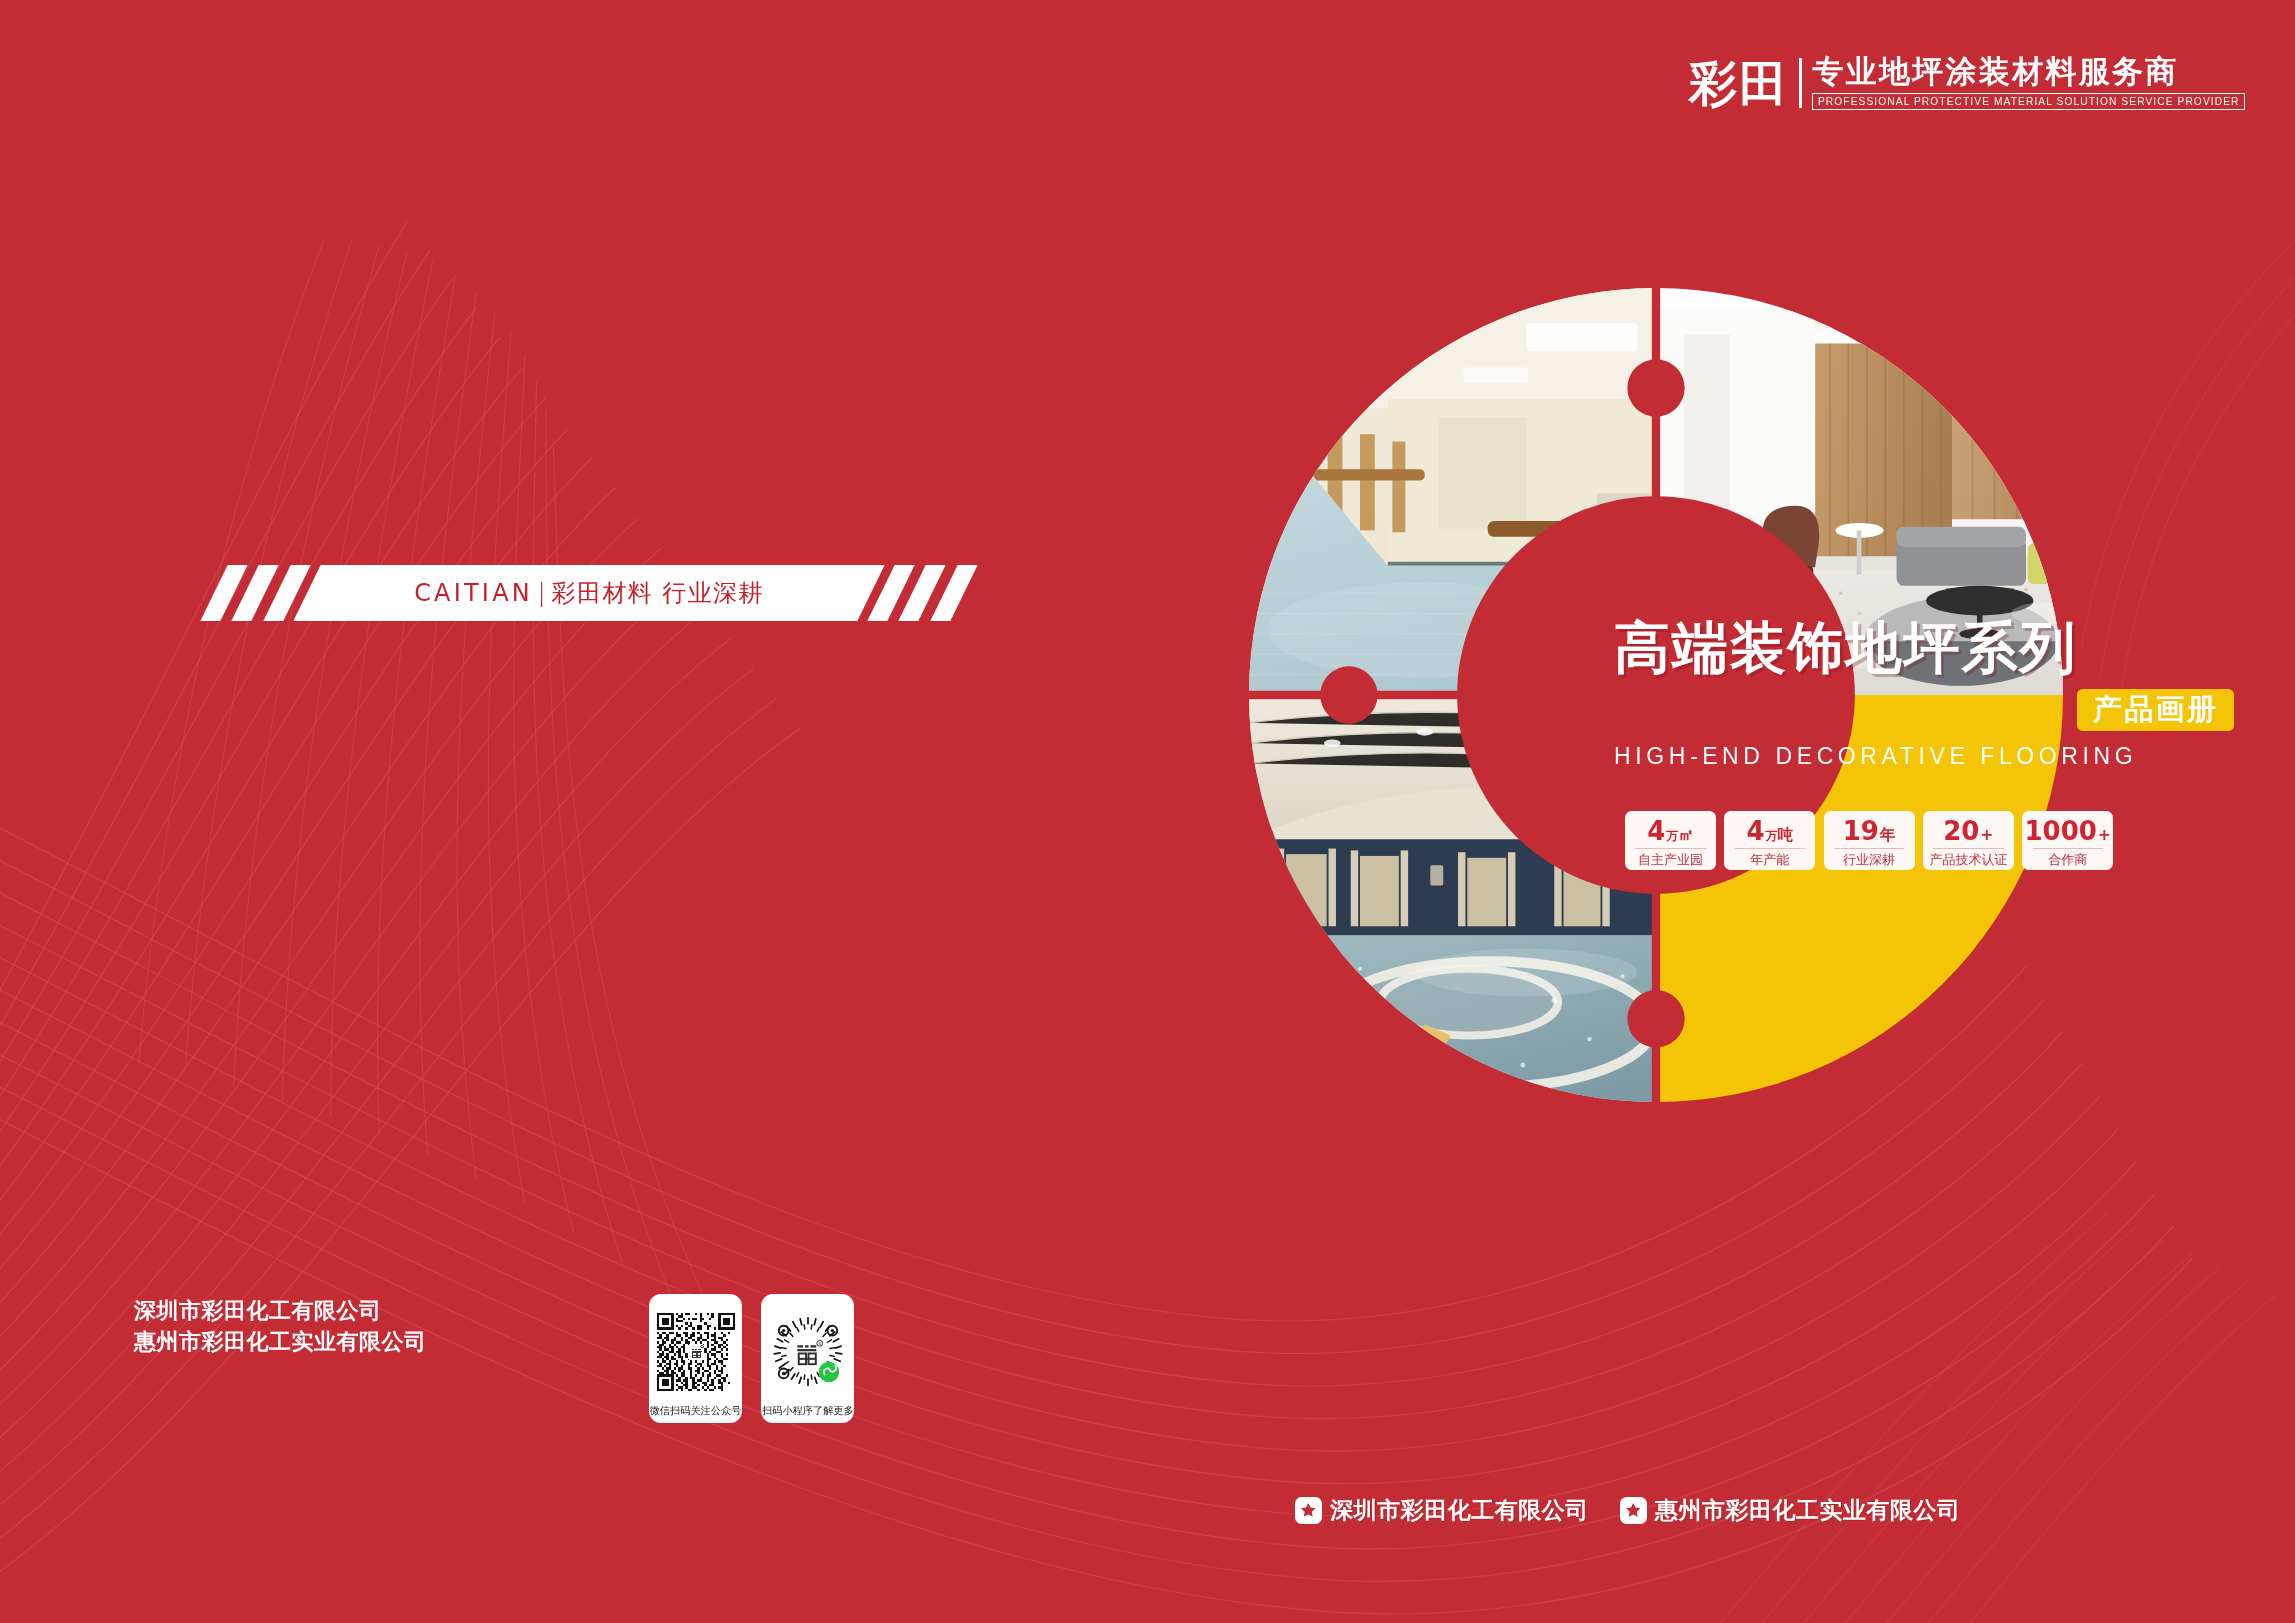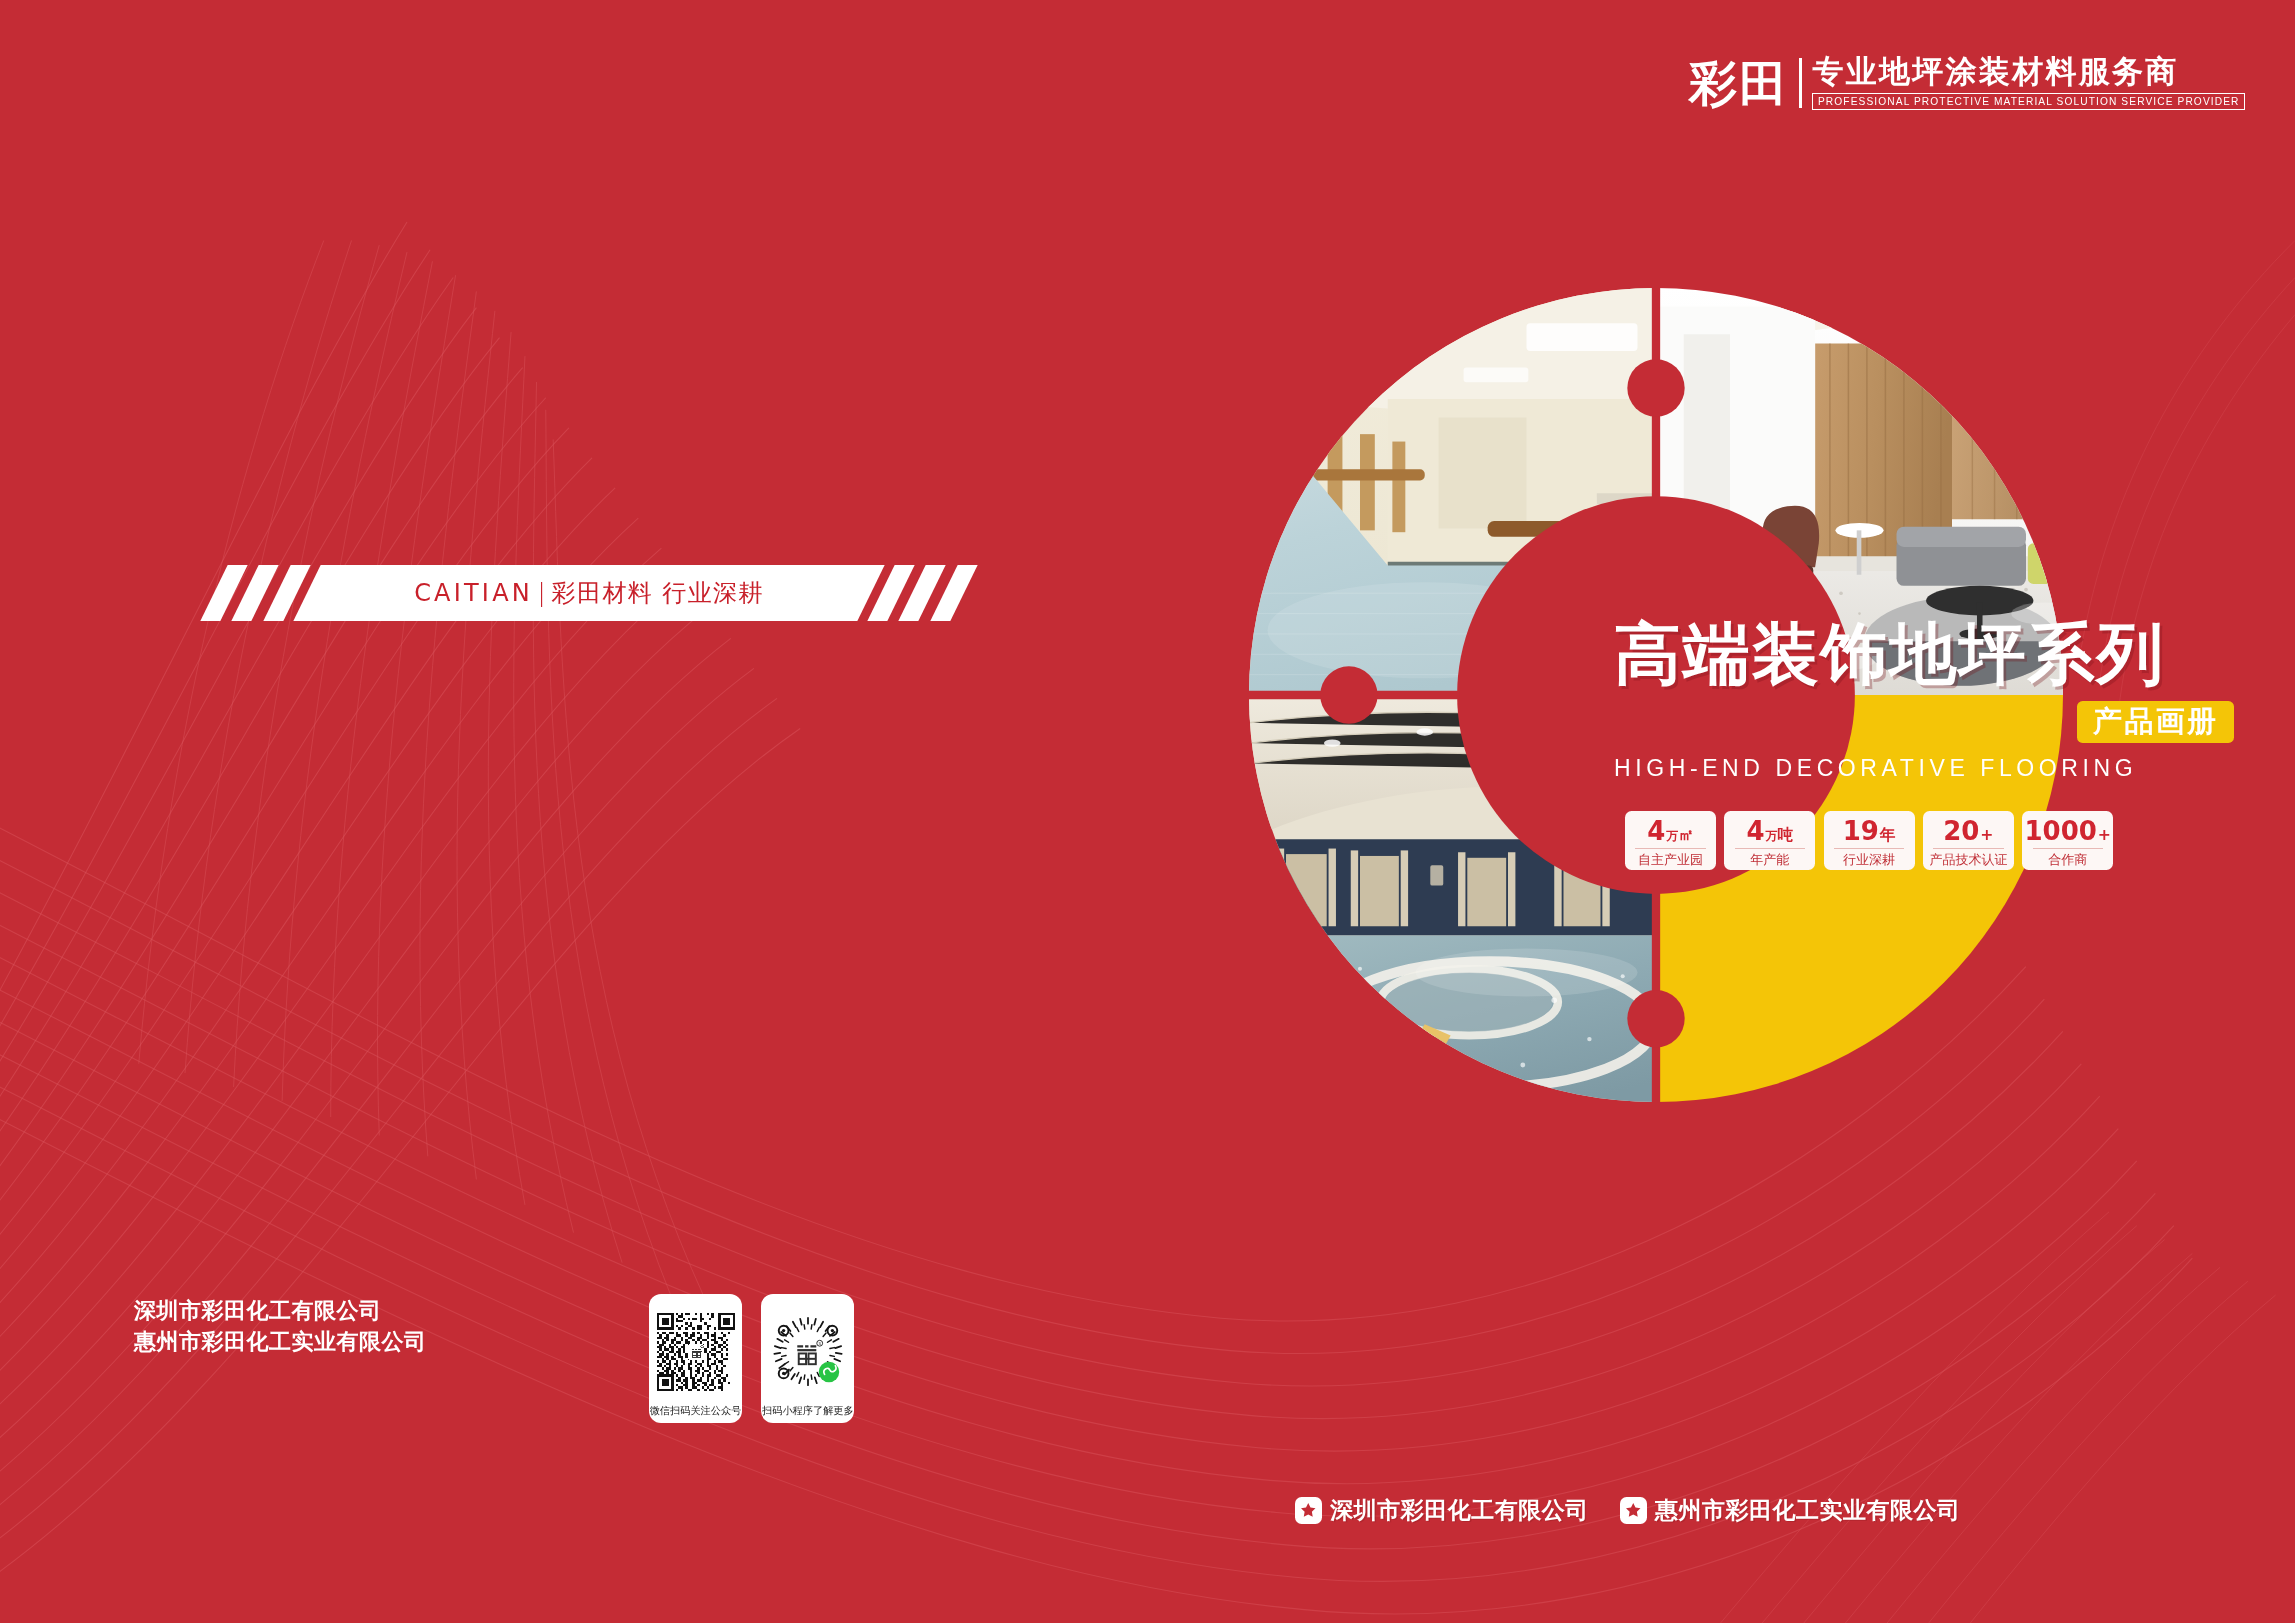--- a/index.html
+++ b/index.html
@@ -73,21 +73,21 @@
     position:absolute;left:1249px;top:288px;
     width:814px;height:814px;
   }
   .ring svg{width:100%;height:100%;display:block;}
 
   
   .headline{
     position:absolute;left:1614px;top:618px;width:620px;
   }
   .h-title{
-    color:#fff;font-size:67px;font-weight:bold;letter-spacing:1.9px;
+    color:#fff;font-size:56px;font-weight:bold;letter-spacing:1.9px;
     line-height:1.08;white-space:nowrap;
     text-shadow:2.8px 2.8px 0 rgba(120,18,24,.30);
     font-family:"DejaVu Sans","Liberation Sans",sans-serif;
   }
   .h-badge-row{display:flex;justify-content:flex-end;margin-top:11px;}
   .h-badge{
     background:#f4c507;border-radius:5.6px;
     padding:5.6px 15.7px 7.4px;
     color:#fff;font-size:29px;font-weight:bold;letter-spacing:2.3px;
     line-height:1;white-space:nowrap;

